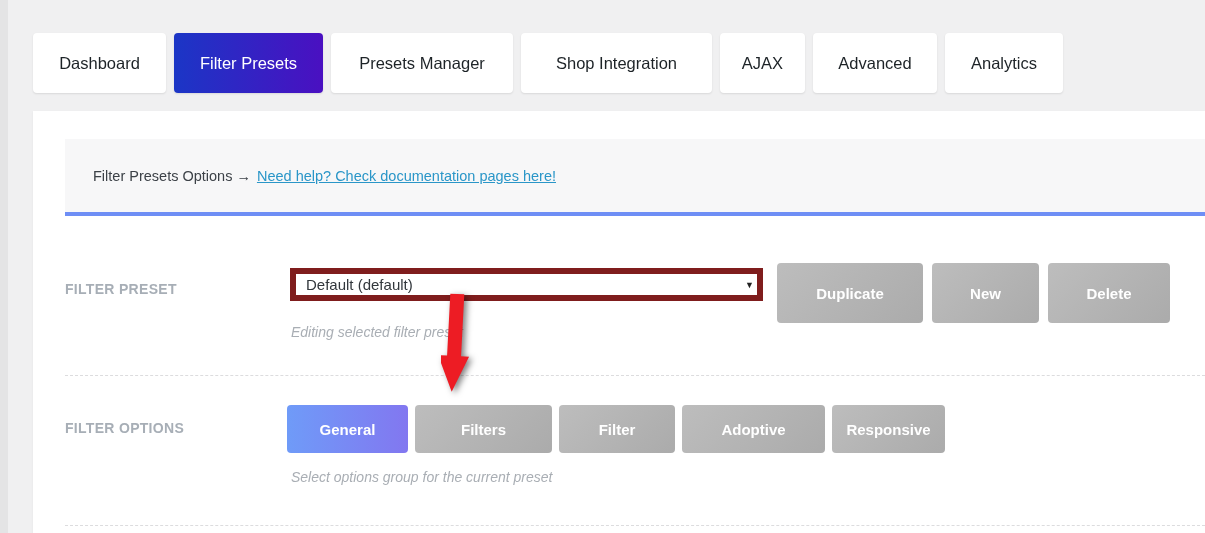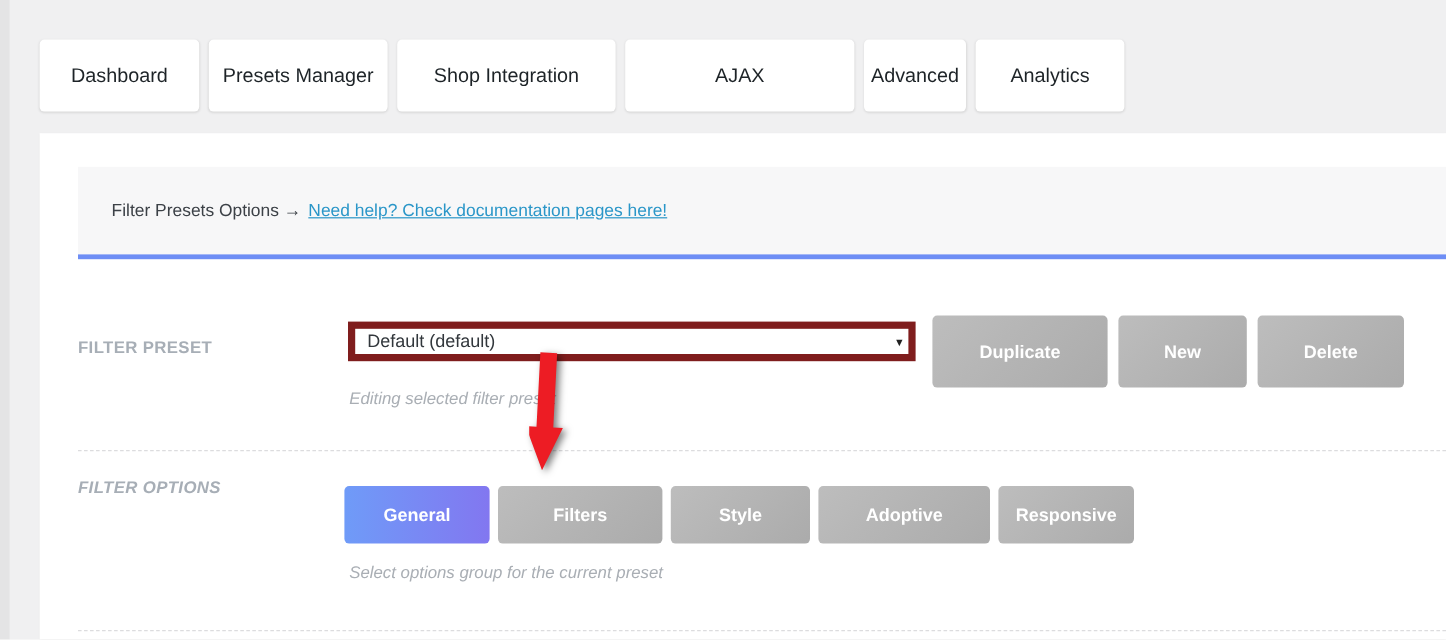--- a/index.html
+++ b/index.html
@@ -57,21 +57,21 @@
   .help-bar a{
     color:#2a96c8; text-decoration:underline; margin-left:6px;
   }
 
   .field-label{
     position:absolute; left:32px;
     font-size:14px; font-weight:600; letter-spacing:.3px;
     color:#a7aeb6; text-transform:uppercase;
   }
   .label-preset{ top:170px; }
-  .label-options{ top:287px;font-style:italic; }
+  .label-options{ top:309px; }
 
   .preset-select-wrap{
     position:absolute; left:257px; top:157px; width:473px; height:33px;
   }
   .preset-select-wrap select{
     width:100%; height:100%;
     appearance:none; -webkit-appearance:none;
     border:6px solid #7f1d1d; border-radius:0;
     background:#ffffff;
     font-family:Liberation Sans, sans-serif;
@@ -134,20 +134,21 @@
   }
   .red-arrow svg{ filter:drop-shadow(3px 2px 3px rgba(0,0,0,.5)); }
 </style>
 </head>
 <body>
 
 <div class="left-strip"></div>
 
 <div class="tabs">
   <div class="tab">Dashboard</div>
+  <div class="tab active">Filter Presets</div>
   <div class="tab">Presets Manager</div>
   <div class="tab">Shop Integration</div>
   <div class="tab">AJAX</div>
   <div class="tab">Advanced</div>
   <div class="tab">Analytics</div>
 </div>
 
 <div class="panel">
 
   <div class="help-bar">
@@ -172,21 +173,21 @@
 
   <div class="hint hint-preset">Editing selected filter preset</div>
 
   <div class="dashed-divider divider-1"></div>
 
   <div class="field-label label-options">FILTER OPTIONS</div>
 
   <div class="group-buttons">
     <button class="btn-gray active">General</button>
     <button class="btn-gray">Filters</button>
-    <button class="btn-gray">Style</button>
+    <button class="btn-gray">Filter</button>
     <button class="btn-gray">Adoptive</button>
     <button class="btn-gray">Responsive</button>
   </div>
 
   <div class="hint hint-options">Select options group for the current preset</div>
 
   <div class="dashed-divider divider-2"></div>
 
 </div>
 

